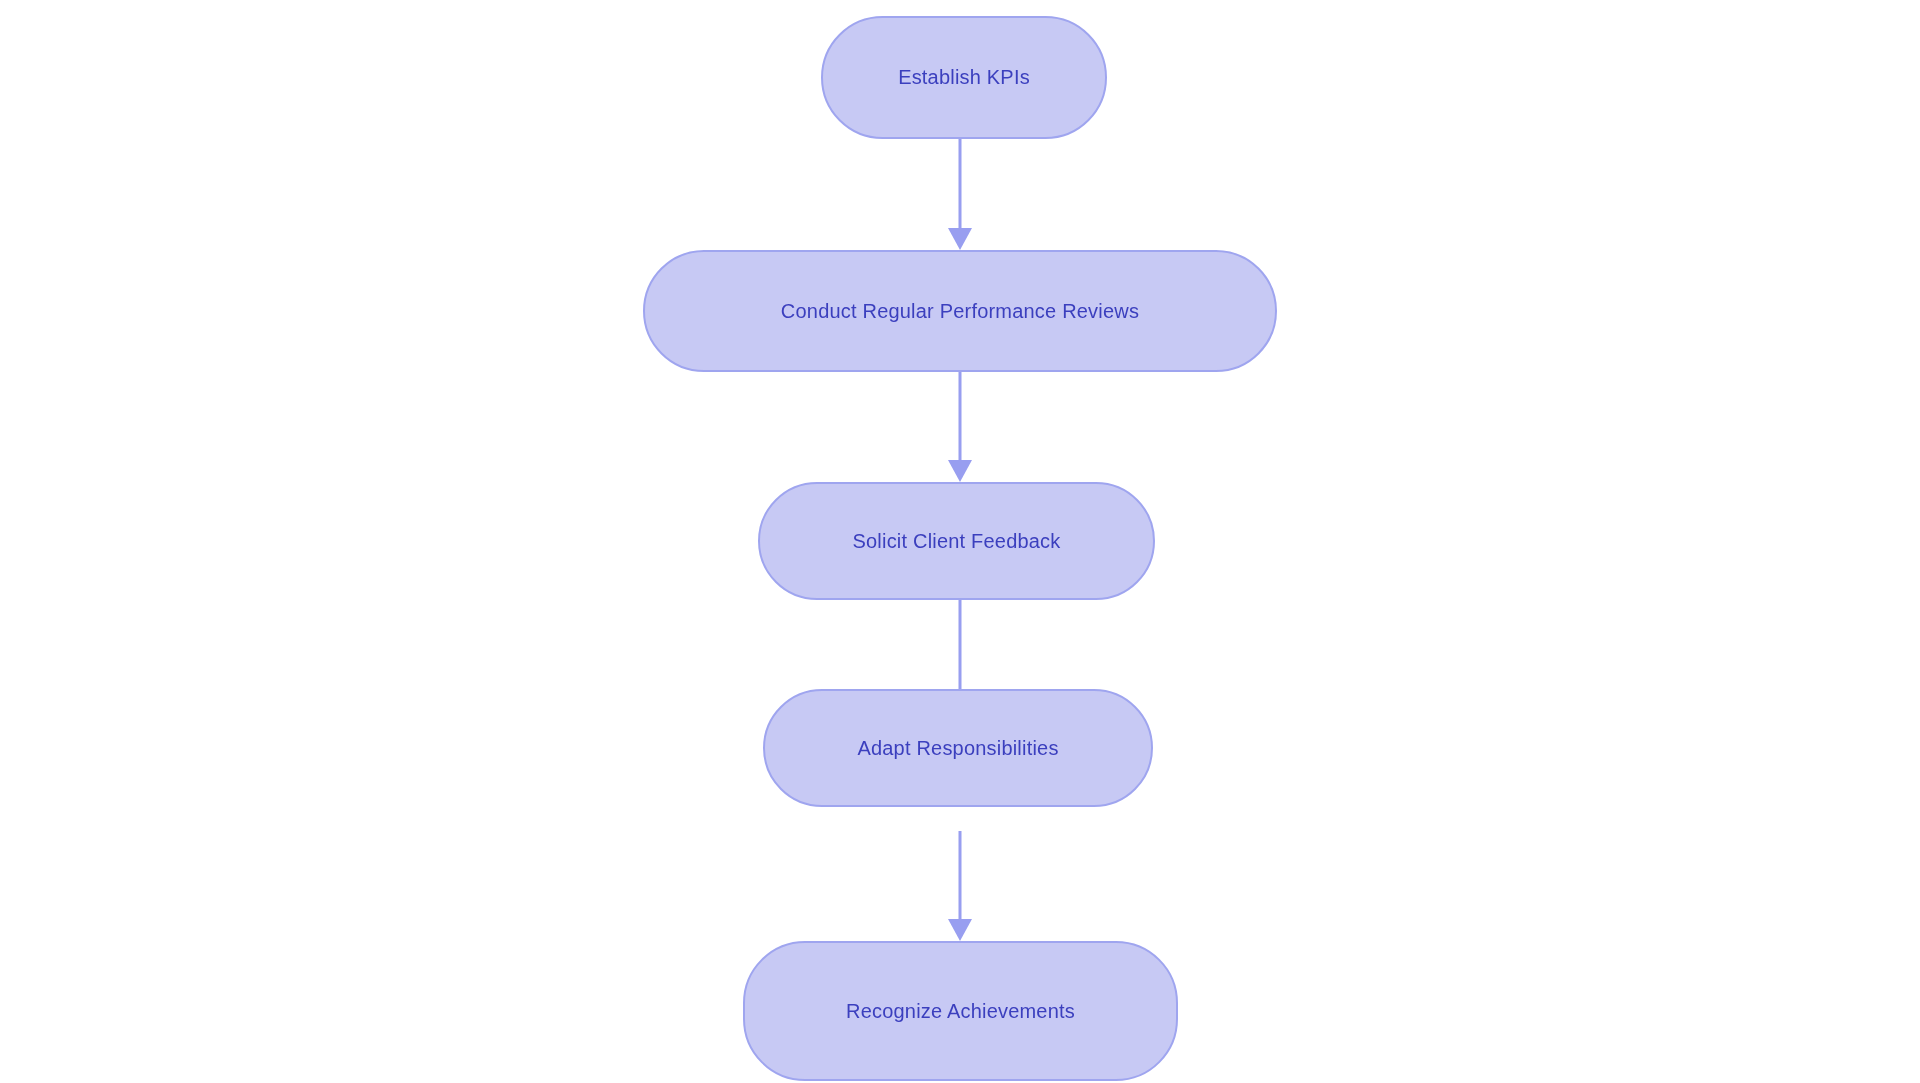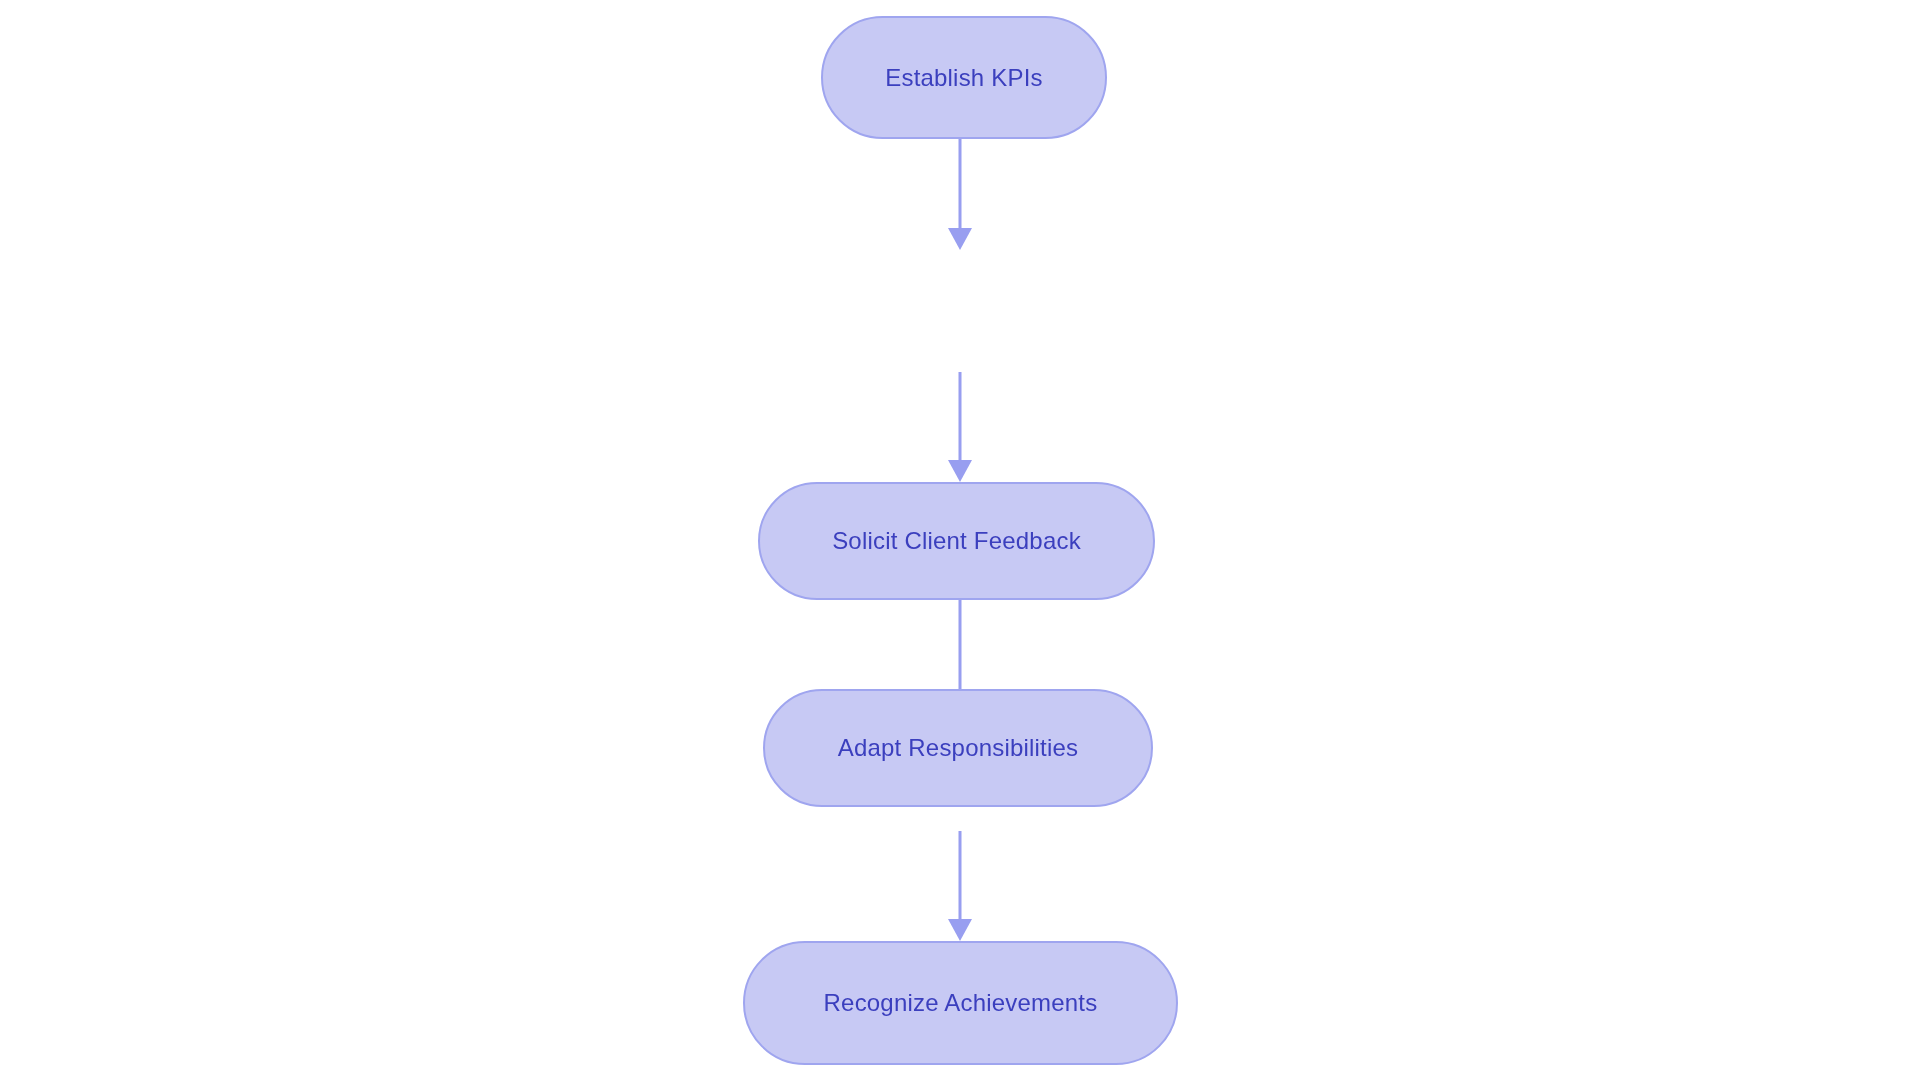--- a/index.html
+++ b/index.html
@@ -25,31 +25,31 @@
   }
   .node {
     position: absolute;
     display: flex;
     align-items: center;
     justify-content: center;
     background: var(--node-fill);
     border: 2px solid var(--node-border);
     border-radius: 62px;
     color: var(--node-text);
-    font-size: 24px;
+    font-size: 20px;
     font-weight: 500;
     letter-spacing: 0.2px;
     white-space: nowrap;
     text-align: center;
   }
   .node-1 { left: 821px; top: 16px;  width: 286px; height: 123px; }
   .node-2 { left: 643px; top: 250px; width: 634px; height: 122px; }
   .node-3 { left: 758px; top: 482px; width: 397px; height: 118px; }
   .node-4 { left: 763px; top: 689px; width: 390px; height: 118px; }
-  .node-5 { left: 743px; top: 941px; width: 435px; height: 124px; }
+  .node-5 { left: 743px; top: 941px; width: 435px; height: 140px; }
 
   .arrow {
     position: absolute;
     width: 28px;
     left: 946px; 
   }
   .arrow-1 { top: 139px; height: 111px; }
   .arrow-2 { top: 372px; height: 110px; }
   .arrow-3 { top: 600px; height: 113px; }
   .arrow-4 { top: 831px; height: 110px; }
@@ -81,20 +81,23 @@
 
   <div class="node node-1">
     <span>Establish KPIs</span>
   </div>
 
   <div class="arrow arrow-1">
     <div class="shaft"></div>
     <div class="head"></div>
   </div>
 
+  <div class="node node-2">
+    <span>Conduct Regular Performance Reviews</span>
+  </div>
 
   <div class="arrow arrow-2">
     <div class="shaft"></div>
     <div class="head"></div>
   </div>
 
   <div class="node node-3">
     <span>Solicit Client Feedback</span>
   </div>
 

